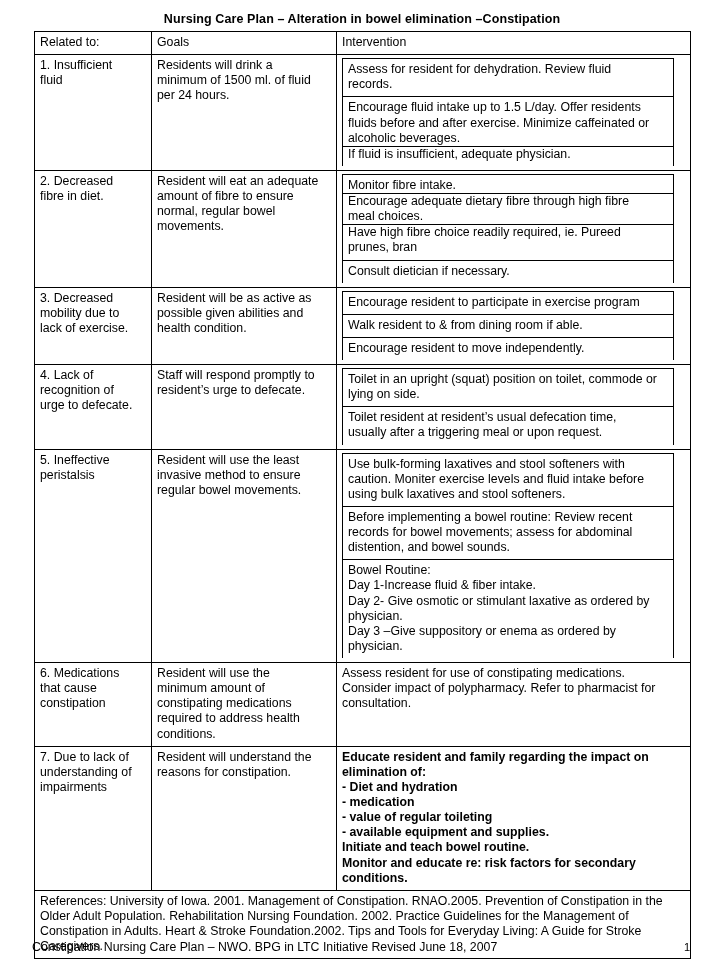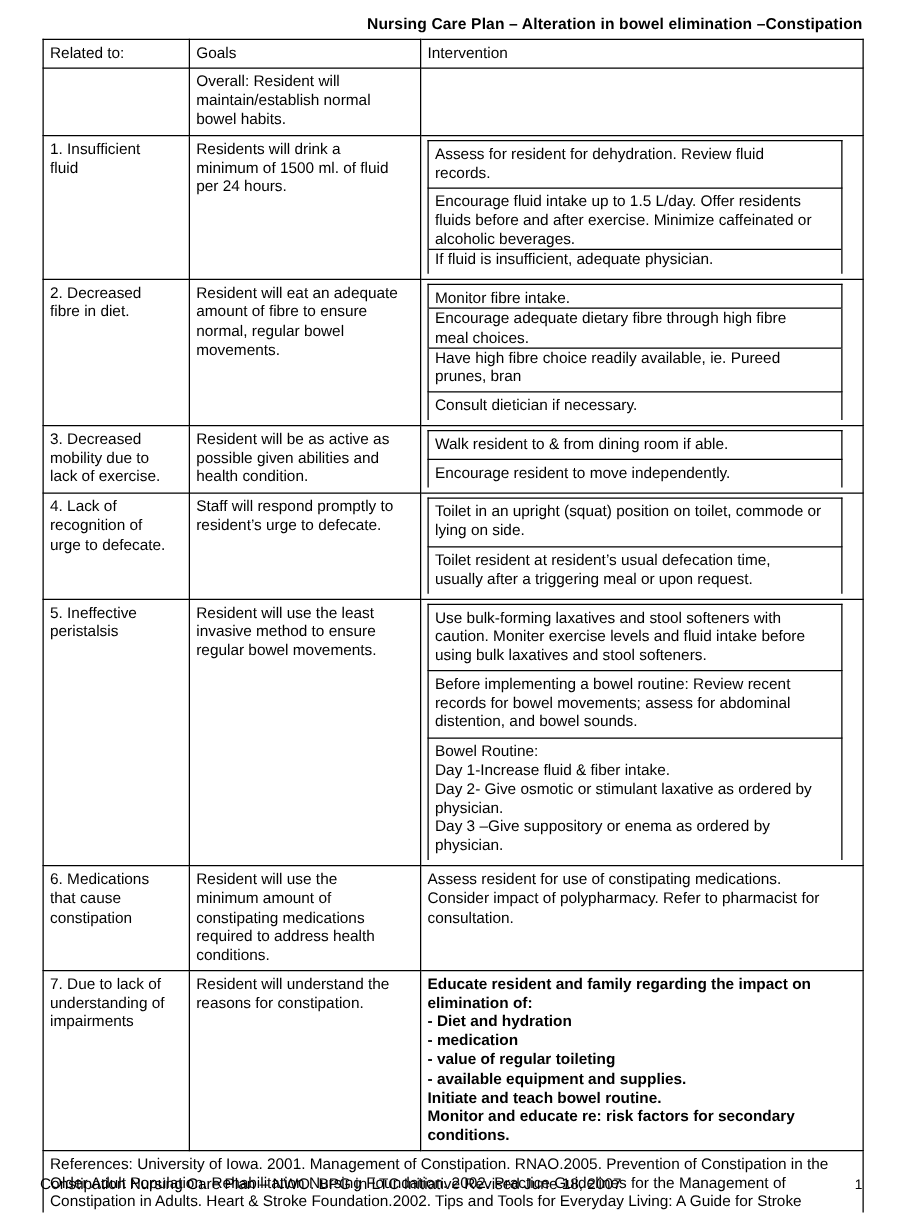--- a/index.html
+++ b/index.html
@@ -15,21 +15,21 @@
     position: relative;
   }
   .page {
     width: 724px;
     height: 970px;
     box-sizing: border-box;
     padding: 10px 34px 0 34px;
     position: relative;
   }
   .doc-title {
-    text-align: right;
+    text-align: center;
     font-size: 12.5px;
     font-weight: bold;
     margin: 2px 0 5px 0;
     letter-spacing: 0.1px;
   }
   table.cp {
     border-collapse: collapse;
     width: 656px;
     table-layout: fixed;
   }
@@ -95,25 +95,20 @@
         <col class="col-b">
         <col class="col-c">
     </colgroup>
     <tbody>
       <tr class="hdr">
         <td>Related to:</td>
         <td>Goals</td>
         <td>Intervention</td>
       </tr>
 
-      <tr>
-        <td></td>
-        <td>Overall:  Resident will maintain/establish normal bowel habits.</td>
-        <td></td>
-      </tr>
 
       <tr>
         <td>1. Insufficient fluid</td>
         <td>Residents will drink a minimum of 1500 ml. of fluid per 24 hours.</td>
         <td class="nopad">
           <table class="inner">
             <tbody>
               <tr>
                   <td>Assess for resident for dehydration. Review fluid records.</td>
                 </tr>
@@ -134,36 +129,39 @@
         <td class="nopad">
           <table class="inner">
             <tbody>
               <tr>
                   <td style="border-bottom:0;padding-bottom:0;margin-left:44px;">Monitor fibre intake.</td>
                 </tr>
               <tr>
                   <td style="border-bottom:0;padding-top:0;padding-bottom:0;">Encourage adequate dietary fibre through high fibre meal choices.</td>
                 </tr>
               <tr>
-                  <td style="padding-top:0;">Have high fibre choice readily available, ie. Pureed prunes, bran</td>
+                  <td style="padding-top:0;">Have high fibre choice readily required, ie. Pureed prunes, bran</td>
                 </tr>
               <tr>
                   <td>Consult dietician if necessary.</td>
                 </tr>
             </tbody>
           </table>
         </td>
       </tr>
 
       <tr>
         <td>3. Decreased mobility due to lack of exercise.</td>
         <td>Resident will be as active as possible given abilities and health condition.</td>
         <td class="nopad">
           <table class="inner">
             <tbody>
+              <tr>
+                  <td>Encourage resident to participate in exercise program</td>
+                </tr>
               <tr>
                   <td>Walk resident to &amp; from dining room if able.</td>
                 </tr>
               <tr>
                   <td>Encourage resident to move independently.</td>
                 </tr>
             </tbody>
           </table>
         </td>
       </tr>

